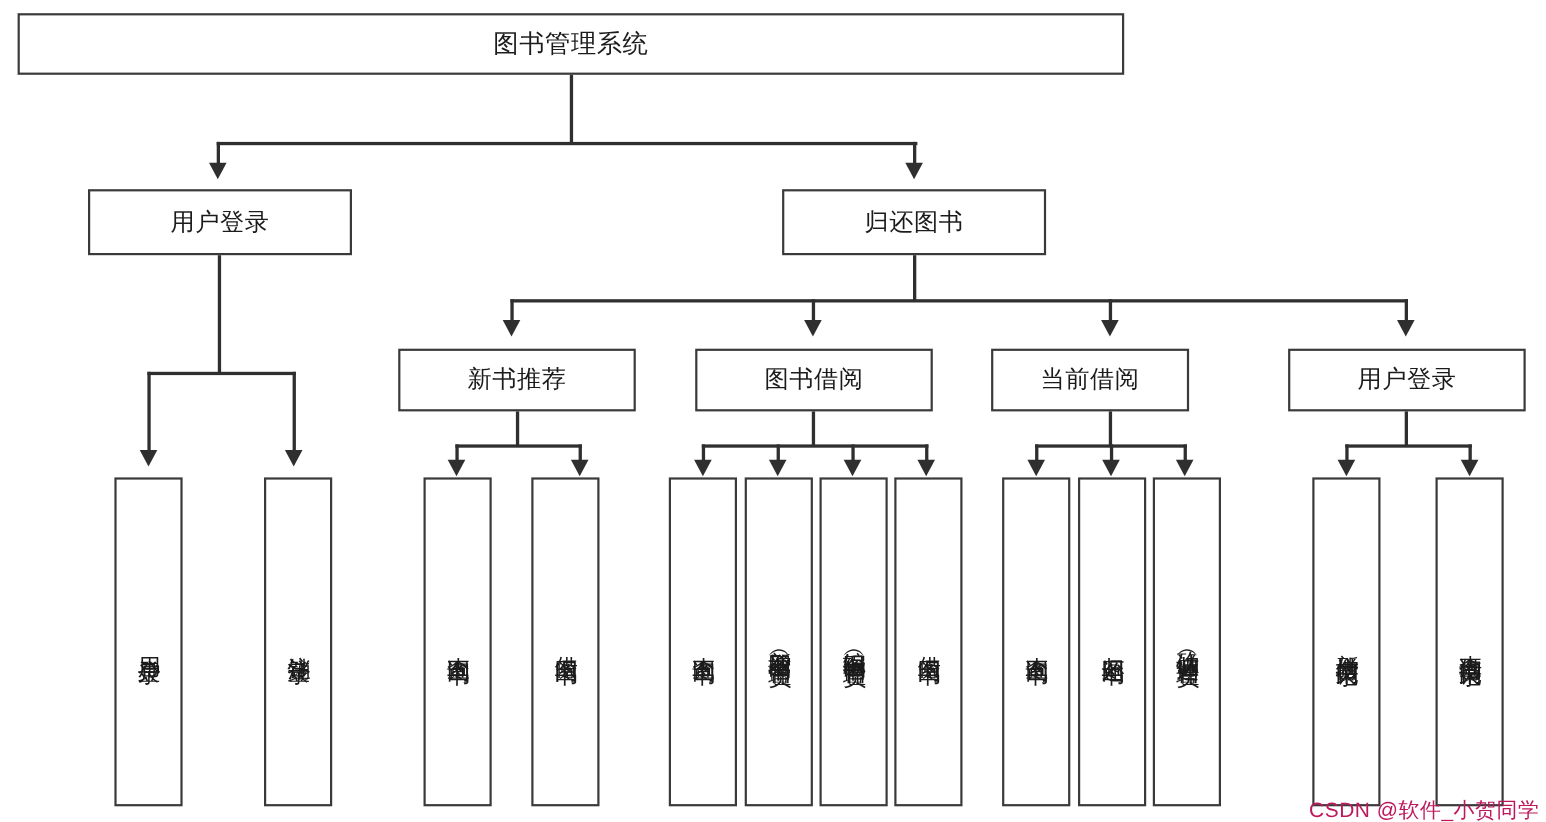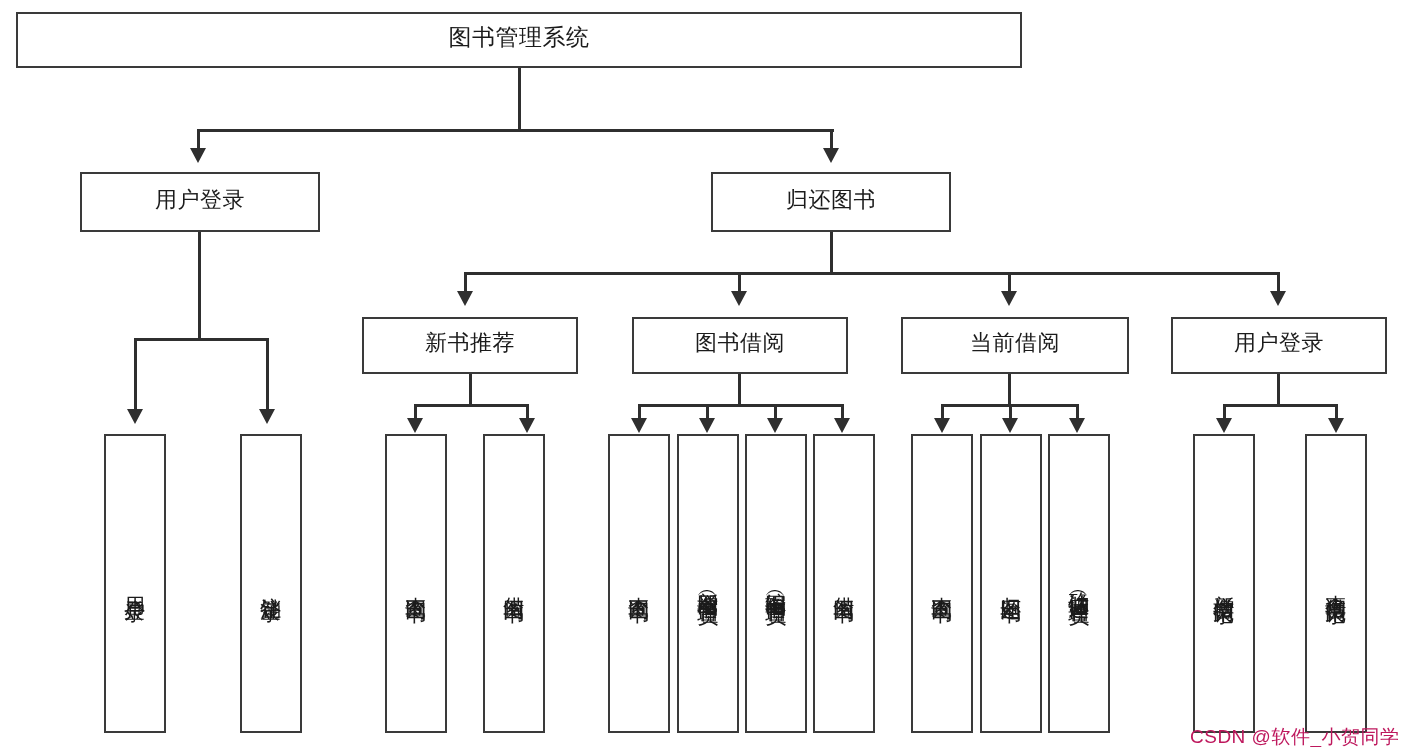--- a/index.html
+++ b/index.html
@@ -22,21 +22,20 @@
     border:2px solid #3a3a3a;
     display:flex;
     align-items:center;
     justify-content:center;
     color:#1b1b1b;
     letter-spacing:0.5px;
   }
   .node.h{            
     font-size:22px;
     line-height:1.1;
-    font-family:Liberation Mono, monospace;
   }
   .node.root{ font-size:23px; }
   .node.v{            
     writing-mode:vertical-rl;
     text-orientation:upright;
     font-size:21px;
     line-height:1.22;
     letter-spacing:2px;
     align-items:center;
     justify-content:center;
@@ -115,21 +114,21 @@
   <div class="arrow" style="left:1001px;top:291px;"></div>
   <div class="seg vline" style="left:1277px;top:272px;width:3px;height:22px;"></div>
   <div class="arrow" style="left:1270px;top:291px;"></div>
 
   <div class="node h" style="left:632px;top:317px;width:216px;height:57px;">
     <span>图书借阅</span>
   </div>
   <div class="node h" style="left:362px;top:317px;width:216px;height:57px;">
     <span>新书推荐</span>
   </div>
-  <div class="node h" style="left:901px;top:317px;width:228px;height:57px;">
+  <div class="node h" style="left:901px;top:317px;width:180px;height:57px;">
     <span>当前借阅</span>
   </div>
   <div class="node h" style="left:1171px;top:317px;width:216px;height:57px;">
     <span>用户登录</span>
   </div>
 
   <div class="seg vline" style="left:469px;top:374px;width:3px;height:32px;"></div>
   <div class="seg hline" style="left:414px;top:404px;width:115px;height:3px;"></div>
   <div class="seg vline" style="left:414px;top:404px;width:3px;height:18px;"></div>
   <div class="arrow" style="left:407px;top:418px;"></div>

